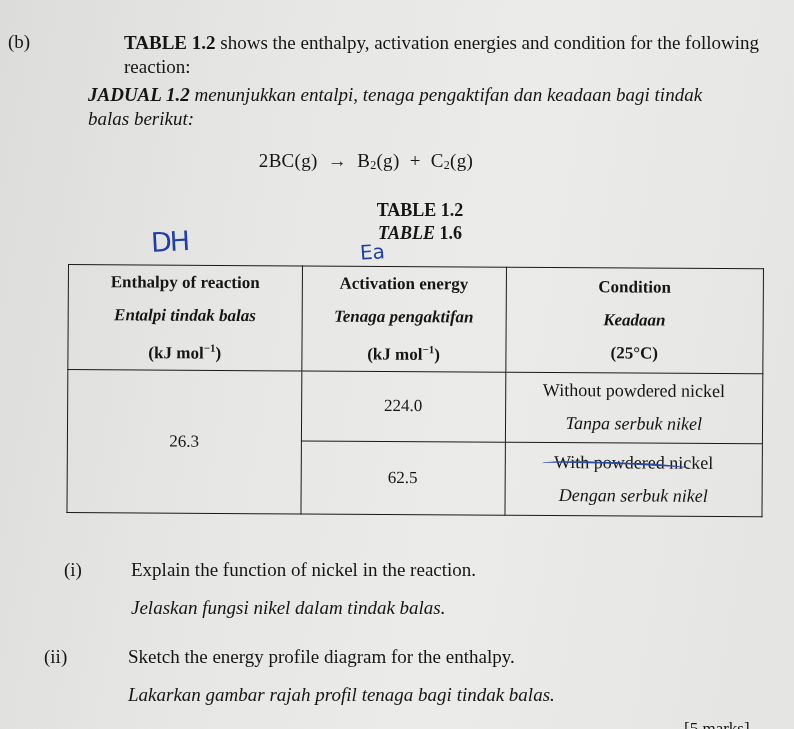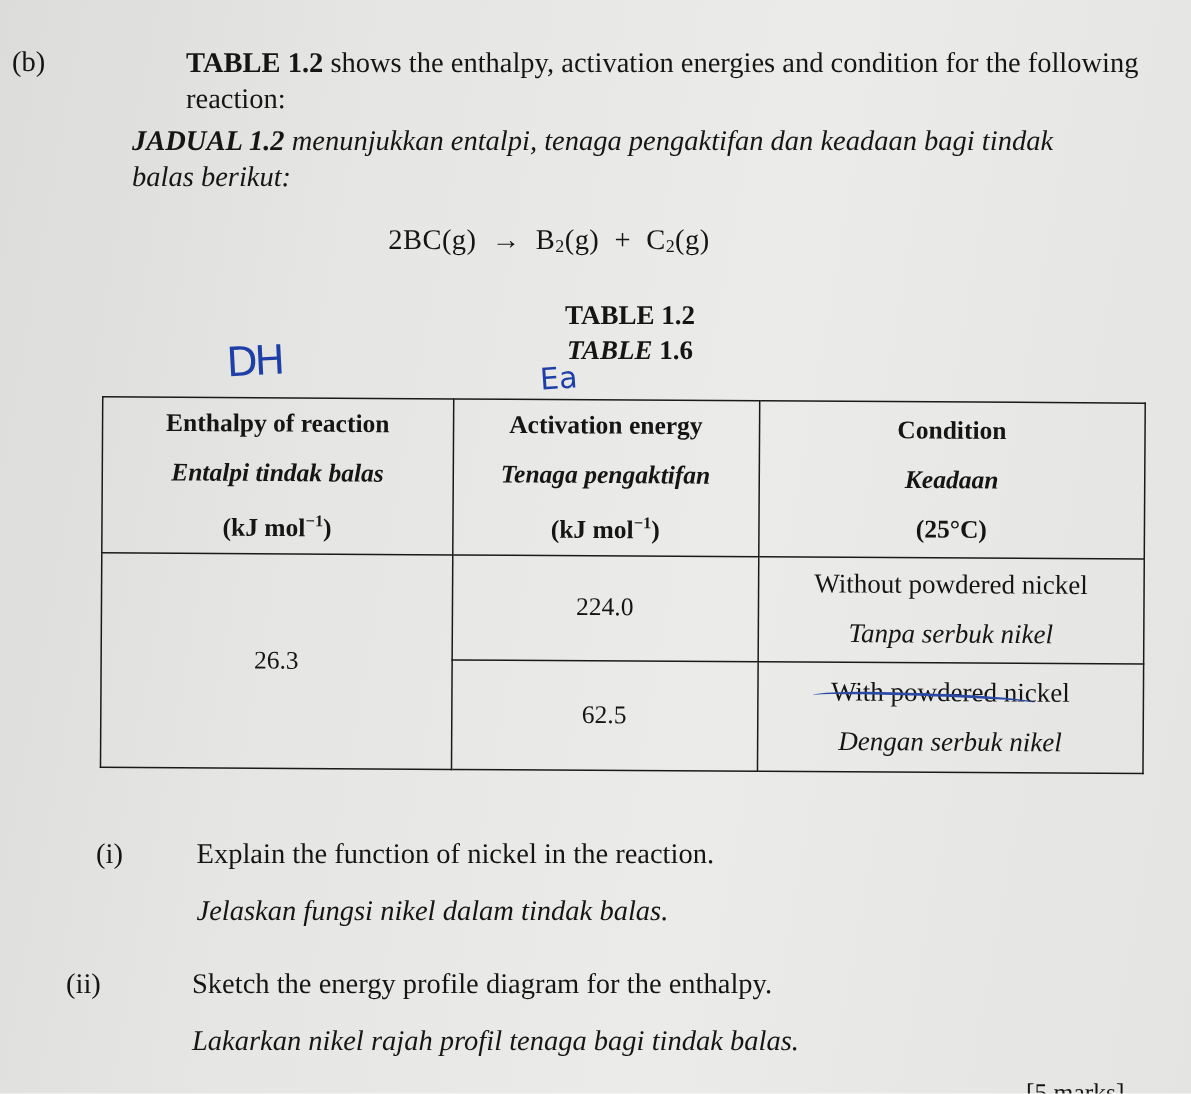--- a/index.html
+++ b/index.html
@@ -119,15 +119,15 @@
   </table>
 
 <div id="hand-underline" class="abs"></div>
 
 <div id="q-i-num" class="abs p">(i)</div>
 <div id="q-i-en" class="abs p">Explain the function of nickel in the reaction.</div>
 <div id="q-i-ms" class="abs p ital">Jelaskan fungsi nikel dalam tindak balas.</div>
 
 <div id="q-ii-num" class="abs p">(ii)</div>
 <div id="q-ii-en" class="abs p">Sketch the energy profile diagram for the enthalpy.</div>
-<div id="q-ii-ms" class="abs p ital">Lakarkan nikel rajah profil tenaga bagi tindak balas.</div>
+<div id="q-ii-ms" class="abs p ital">Lakarkan gambar rajah profil tenaga bagi tindak balas.</div>
 
 <div id="marks" class="abs">[5 marks]</div>
 
 </body></html>

